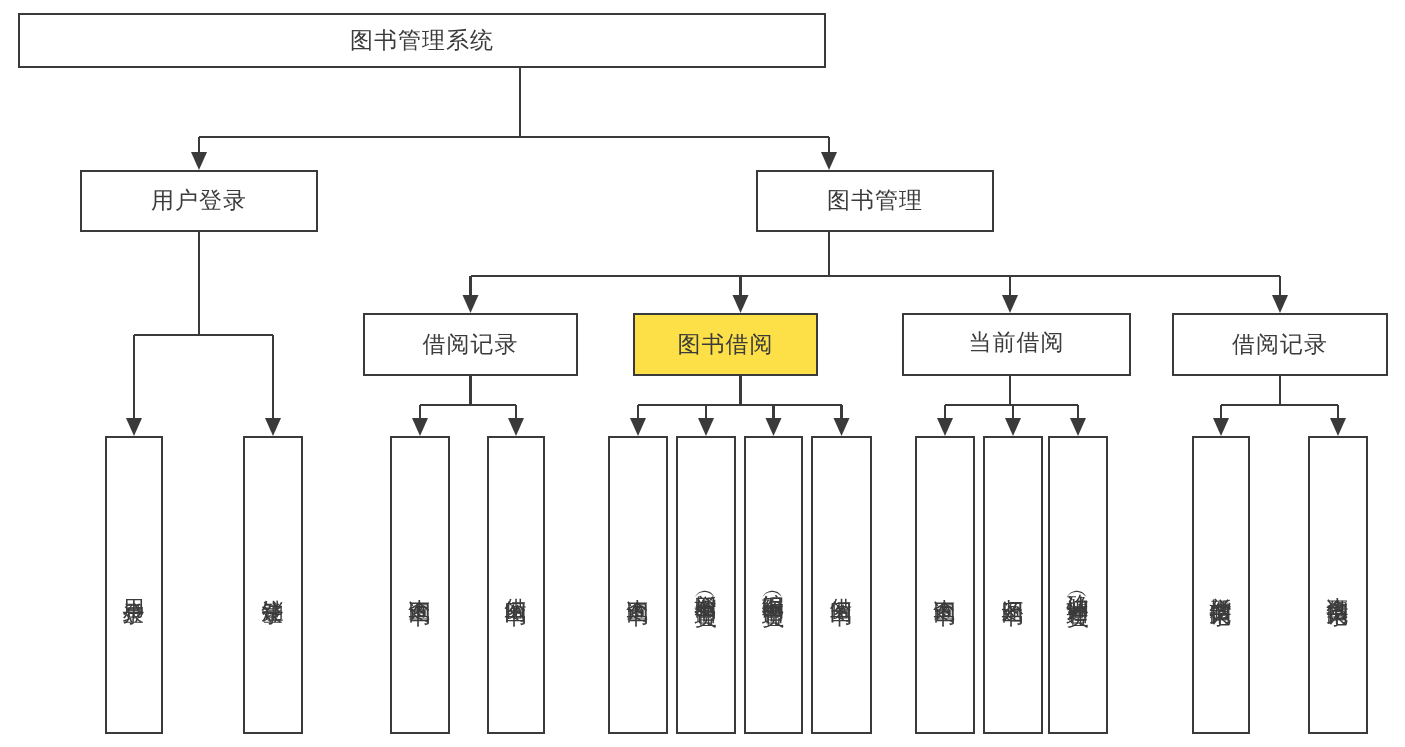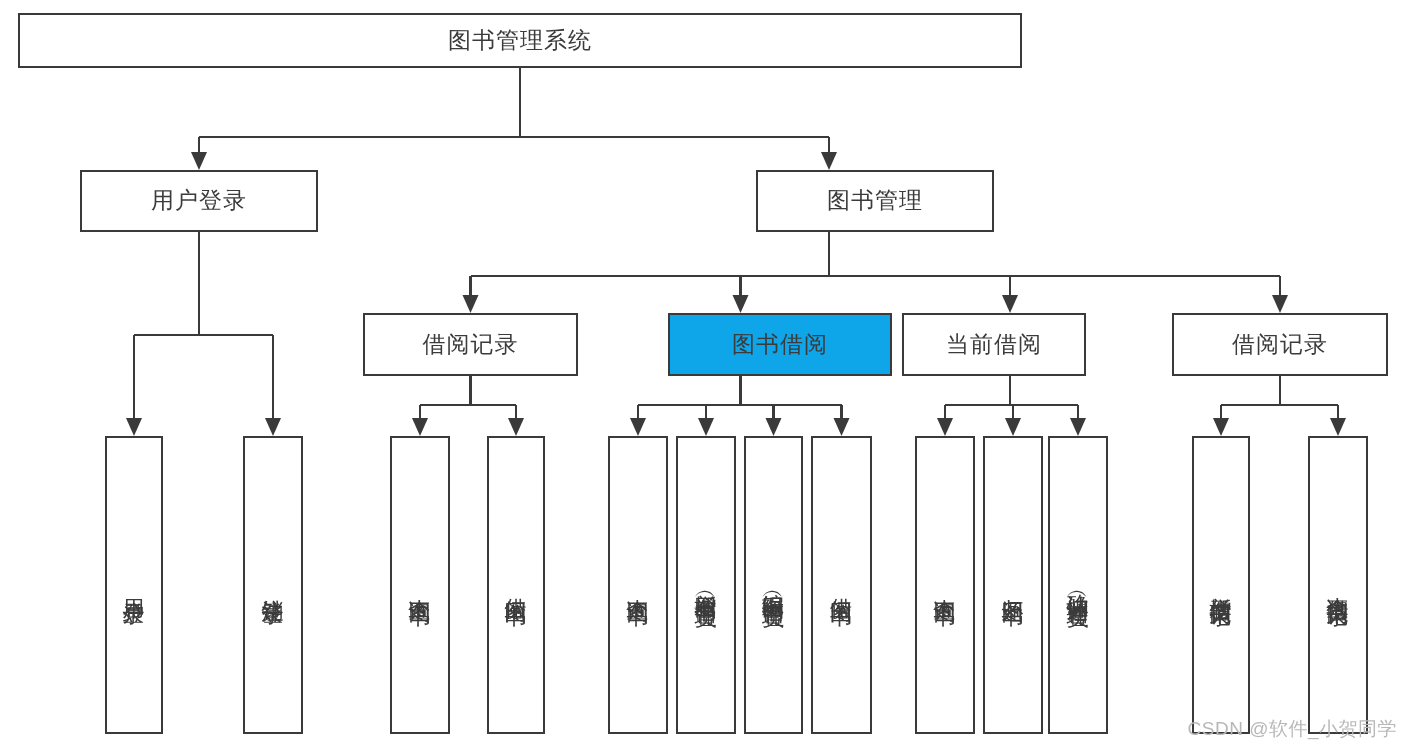--- a/index.html
+++ b/index.html
@@ -112,36 +112,36 @@
       <line x1="1078" y1="405" x2="1078" y2="418" stroke="#3a3a3a" stroke-width="2.5" shape-rendering="crispEdges"></line>
       <polygon points="1070,418 1086,418 1078,436" fill="#3a3a3a"></polygon>
       <line x1="1280" y1="376" x2="1280" y2="405" stroke="#3a3a3a" stroke-width="2.5" shape-rendering="crispEdges"></line>
       <line x1="1221" y1="405" x2="1338" y2="405" stroke="#3a3a3a" stroke-width="2.5" shape-rendering="crispEdges"></line>
       <line x1="1221" y1="405" x2="1221" y2="418" stroke="#3a3a3a" stroke-width="2.5" shape-rendering="crispEdges"></line>
       <polygon points="1213,418 1229,418 1221,436" fill="#3a3a3a"></polygon>
       <line x1="1338" y1="405" x2="1338" y2="418" stroke="#3a3a3a" stroke-width="2.5" shape-rendering="crispEdges"></line>
       <polygon points="1330,418 1346,418 1338,436" fill="#3a3a3a"></polygon>
     </svg>
   <div id="nodes">
-      <div class="node" style="left: 18px; top: 13px; width: 1004px; height: 55px; border-color: rgb(58, 58, 58); background: rgb(255, 255, 255);">
+      <div class="node" style="left: 18px; top: 13px; width: 808px; height: 55px; border-color: rgb(58, 58, 58); background: rgb(255, 255, 255);">
         <span class="node-label" style="color: rgb(59, 59, 59);">图书管理系统</span>
       </div>
       <div class="node" style="left: 80px; top: 170px; width: 238px; height: 62px; border-color: rgb(58, 58, 58); background: rgb(255, 255, 255);">
         <span class="node-label" style="color: rgb(59, 59, 59);">用户登录</span>
       </div>
       <div class="node" style="left: 710px; top: 170px; width: 238px; height: 62px; border-color: rgb(58, 58, 58); background: rgb(255, 255, 255); margin-left: 46px;">
         <span class="node-label" style="color: rgb(59, 59, 59);">图书管理</span>
       </div>
       <div class="node" style="left: 363px; top: 313px; width: 215px; height: 63px; border-color: rgb(58, 58, 58); background: rgb(255, 255, 255);">
         <span class="node-label" style="color: rgb(59, 59, 59);">借阅记录</span>
       </div>
-      <div class="node" style="left: 668px; top: 313px; width: 224px; height: 63px; border-color: rgb(58, 58, 58); background: #0ea5e9;">
+      <div class="node" style="left: 633px; top: 313px; width: 185px; height: 63px; border-color: rgb(58, 58, 58); background: #fde047;">
         <span class="node-label" style="color: rgb(59, 59, 59);">图书借阅</span>
       </div>
-      <div class="node" style="left: 902px; top: 313px; width: 184px; height: 63px; border-color: rgb(58, 58, 58); background: rgb(255, 255, 255);">
+      <div class="node" style="left: 902px; top: 313px; width: 229px; height: 63px; border-color: rgb(58, 58, 58); background: rgb(255, 255, 255); font-family: Liberation Mono, monospace;">
         <span class="node-label" style="color: rgb(59, 59, 59);">当前借阅</span>
       </div>
       <div class="node" style="left: 1172px; top: 313px; width: 216px; height: 63px; border-color: rgb(58, 58, 58); background: rgb(255, 255, 255);">
         <span class="node-label" style="color: rgb(59, 59, 59);">借阅记录</span>
       </div>
       <div class="node vertical" style="left: 105px; top: 436px; width: 58px; height: 298px; border-color: rgb(58, 58, 58); background: rgb(255, 255, 255);">
         <span class="node-label" style="color: rgb(59, 59, 59);">用户登录</span>
       </div>
       <div class="node vertical" style="left: 243px; top: 436px; width: 60px; height: 298px; border-color: rgb(58, 58, 58); background: rgb(255, 255, 255);">
         <span class="node-label" style="color: rgb(59, 59, 59);">注销登录</span>
@@ -173,14 +173,13 @@
       <div class="node vertical" style="left: 1048px; top: 436px; width: 60px; height: 298px; border-color: rgb(58, 58, 58); background: rgb(255, 255, 255);">
         <span class="node-label" style="color: rgb(59, 59, 59);">确认归还（管理员）</span>
       </div>
       <div class="node vertical" style="left: 1192px; top: 436px; width: 58px; height: 298px; border-color: rgb(58, 58, 58); background: rgb(255, 255, 255);">
         <span class="node-label" style="color: rgb(59, 59, 59);">新增借阅记录</span>
       </div>
       <div class="node vertical" style="left: 1308px; top: 436px; width: 60px; height: 298px; border-color: rgb(58, 58, 58); background: rgb(255, 255, 255);">
         <span class="node-label" style="color: rgb(59, 59, 59);">查询借阅记录</span>
       </div>
     </div>
-  <div class="watermark">CSDN @软件_小贺同学</div>
 </div>
 
 </body></html>

